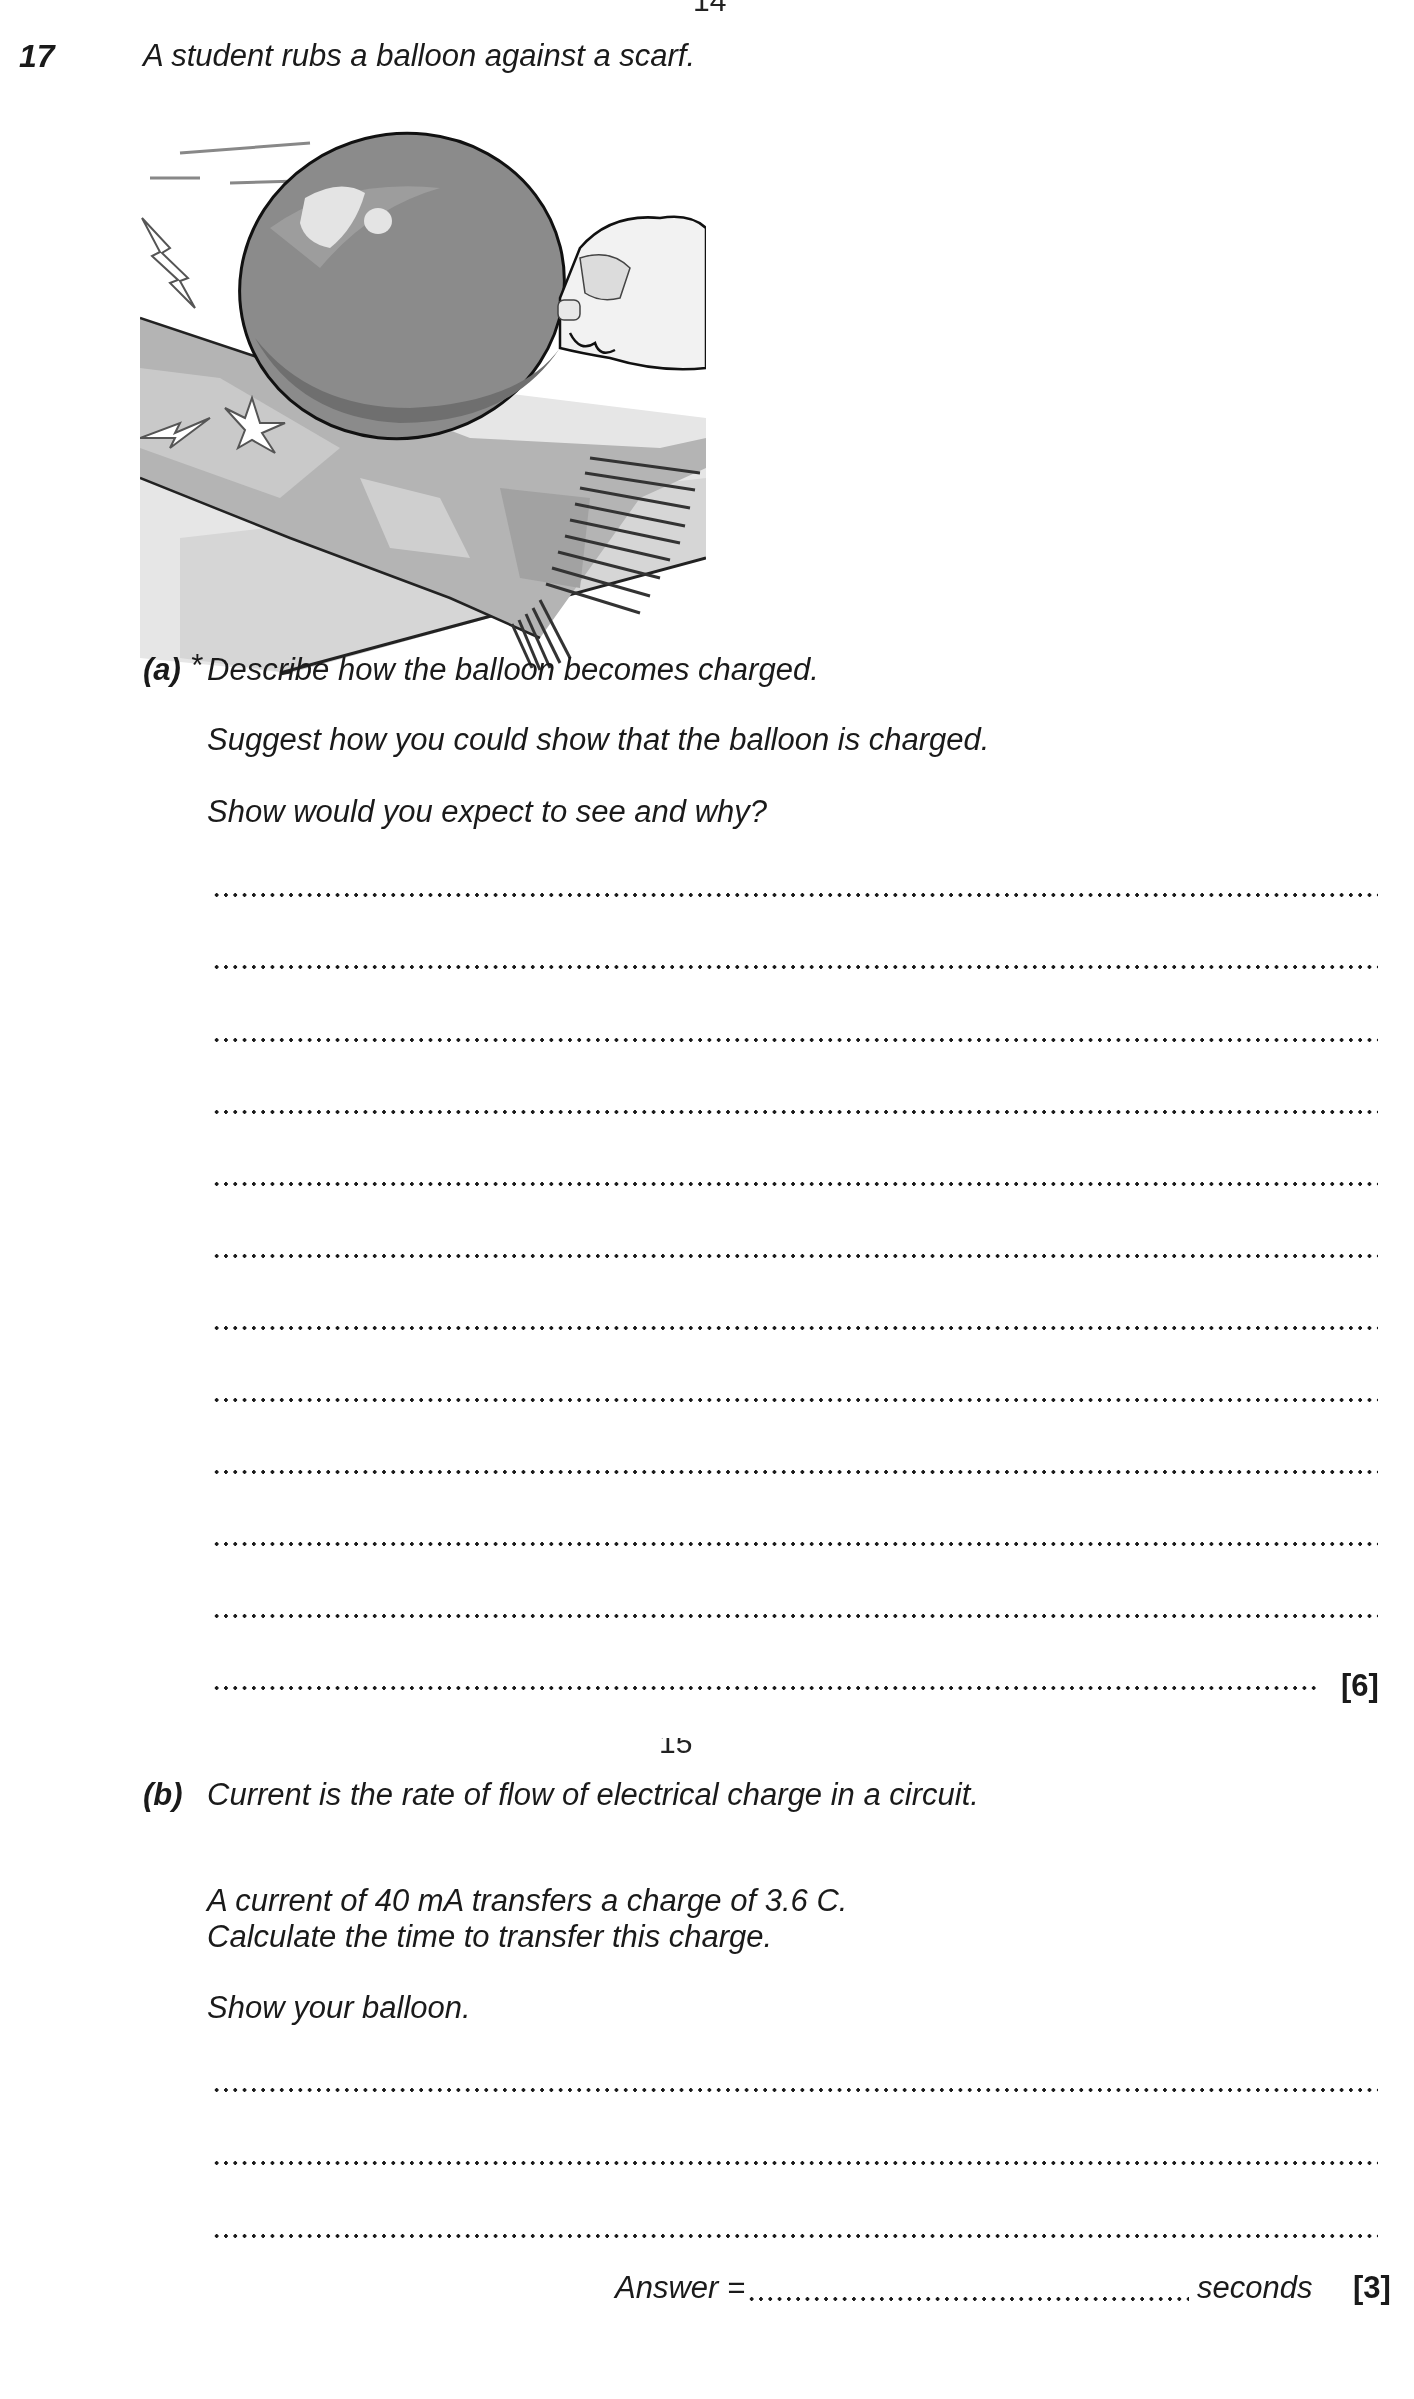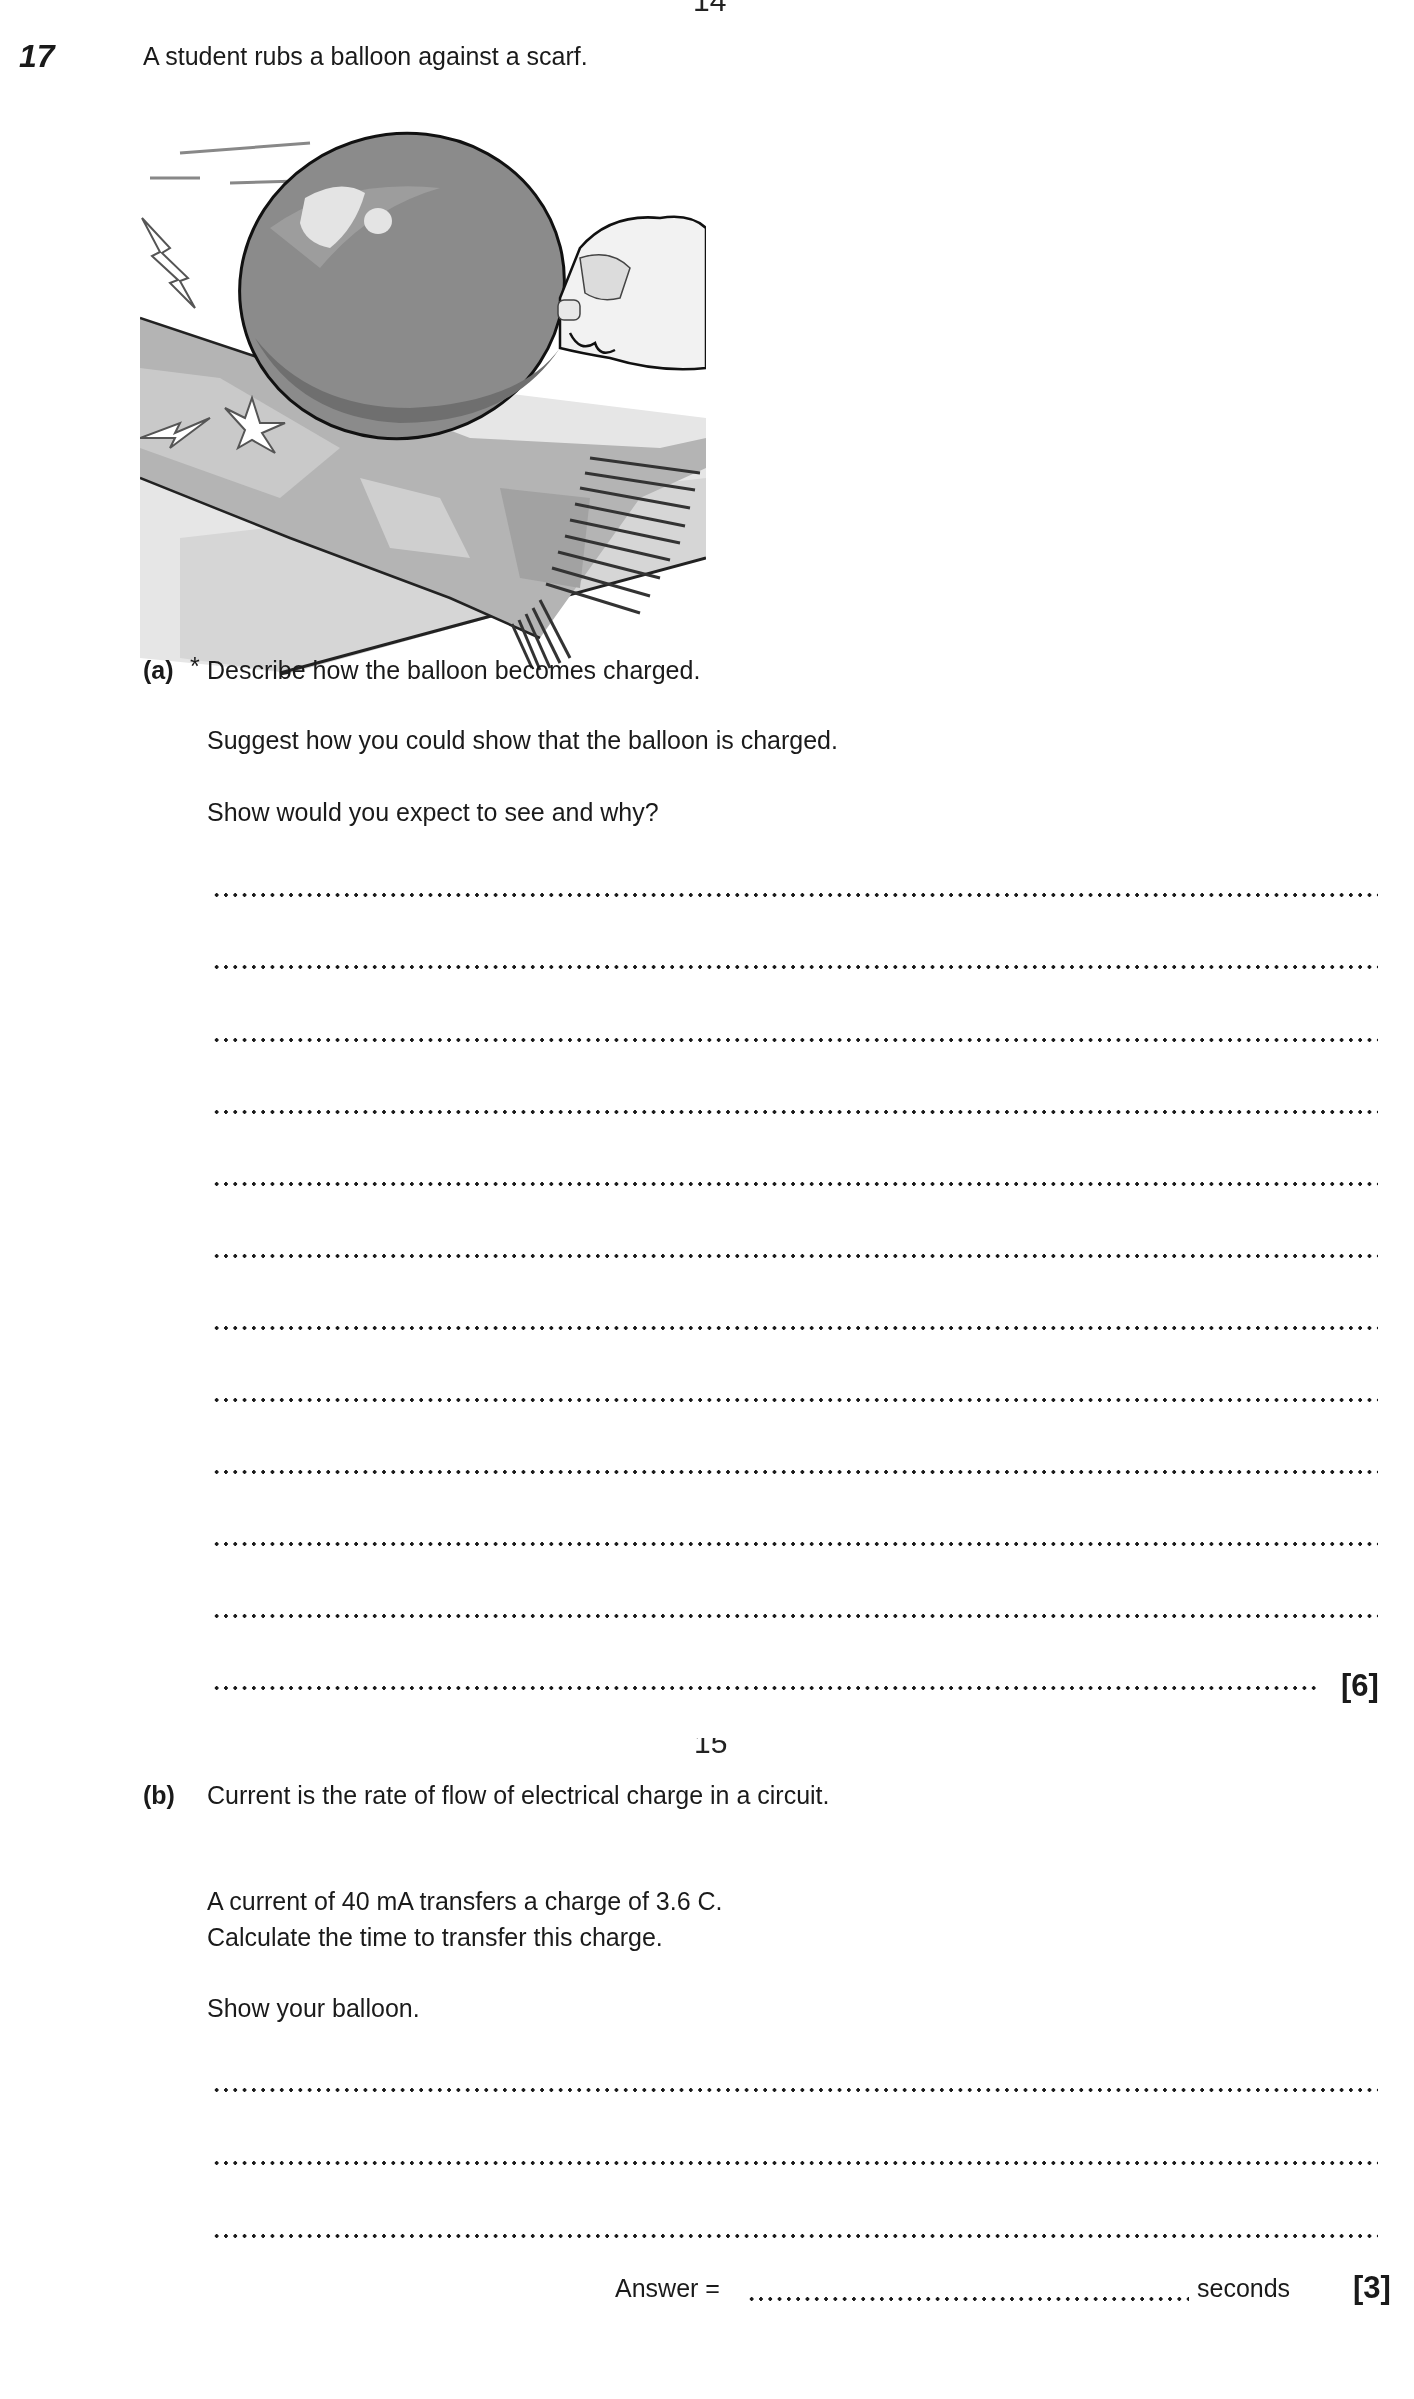--- a/index.html
+++ b/index.html
@@ -3,21 +3,21 @@
 <meta charset="utf-8">
 <style>
   html, body { margin: 0; padding: 0; background: #ffffff; }
   body {
     width: 1414px; height: 2399px; position: relative; overflow: hidden;
     font-family: "Liberation Sans", sans-serif; color: #1a1a1a;
   }
   .abs { position: absolute; white-space: nowrap; }
   .pgnum { font-size: 30px; line-height: 30px; color: #222; }
   .qnum { font-size: 32px; font-weight: bold; line-height: 36px; font-style: italic; }
-  .txt { font-size: 25px; line-height: 36px; letter-spacing: 0px; }
+  .txt { font-size: 31px; line-height: 36px; letter-spacing: 0px; font-style: italic; }
   .bold { font-weight: bold; }
   .dots {
     position: absolute; height: 4px;
     background-image: radial-gradient(circle, #1a1a1a 0 1.6px, transparent 1.8px);
     background-size: 9.3px 4px; background-repeat: repeat-x;
   }
   .marks { font-size: 31px; font-weight: bold; line-height: 36px; }
   .figure { position: absolute; left: 140px; top: 118px; width: 566px; height: 560px; }
 </style>
 </head>
@@ -100,21 +100,21 @@
   <div class="dots" style="left:212px; top:1254px; width:1166px;"></div>
   <div class="dots" style="left:212px; top:1326px; width:1166px;"></div>
   <div class="dots" style="left:212px; top:1398px; width:1166px;"></div>
   <div class="dots" style="left:212px; top:1470px; width:1166px;"></div>
   <div class="dots" style="left:212px; top:1542px; width:1166px;"></div>
   <div class="dots" style="left:212px; top:1614px; width:1166px;"></div>
   <div class="dots" style="left:212px; top:1686px; width:1106px;"></div>
 </div>
 <div class="abs marks" style="left:1341px; top:1668px;">[6]</div>
 
-<div class="abs pgnum" style="left:694px; top:1728px; clip-path: inset(10px 0 0 0);">15</div>
+<div class="abs pgnum" style="left:659px; top:1728px; clip-path: inset(10px 0 0 0);">15</div>
 
 <div class="abs txt bold" style="left:143px; top:1777px;">(b)</div>
 <div class="abs txt" style="left:207px; top:1777px;">Current is the rate of flow of electrical charge in a circuit.</div>
 <div class="abs txt" style="left:207px; top:1847px;margin-top:36px;">A current of 40 mA transfers a charge of 3.6 C.</div>
 <div class="abs txt" style="left:207px; top:1919px;">Calculate the time to transfer this charge.</div>
 <div class="abs txt" style="left:207px; top:1990px;">Show your balloon.</div>
 
 <div>
   <div class="dots" style="left:212px; top:2088px; width:1166px;"></div>
   <div class="dots" style="left:212px; top:2161px; width:1166px;"></div>

